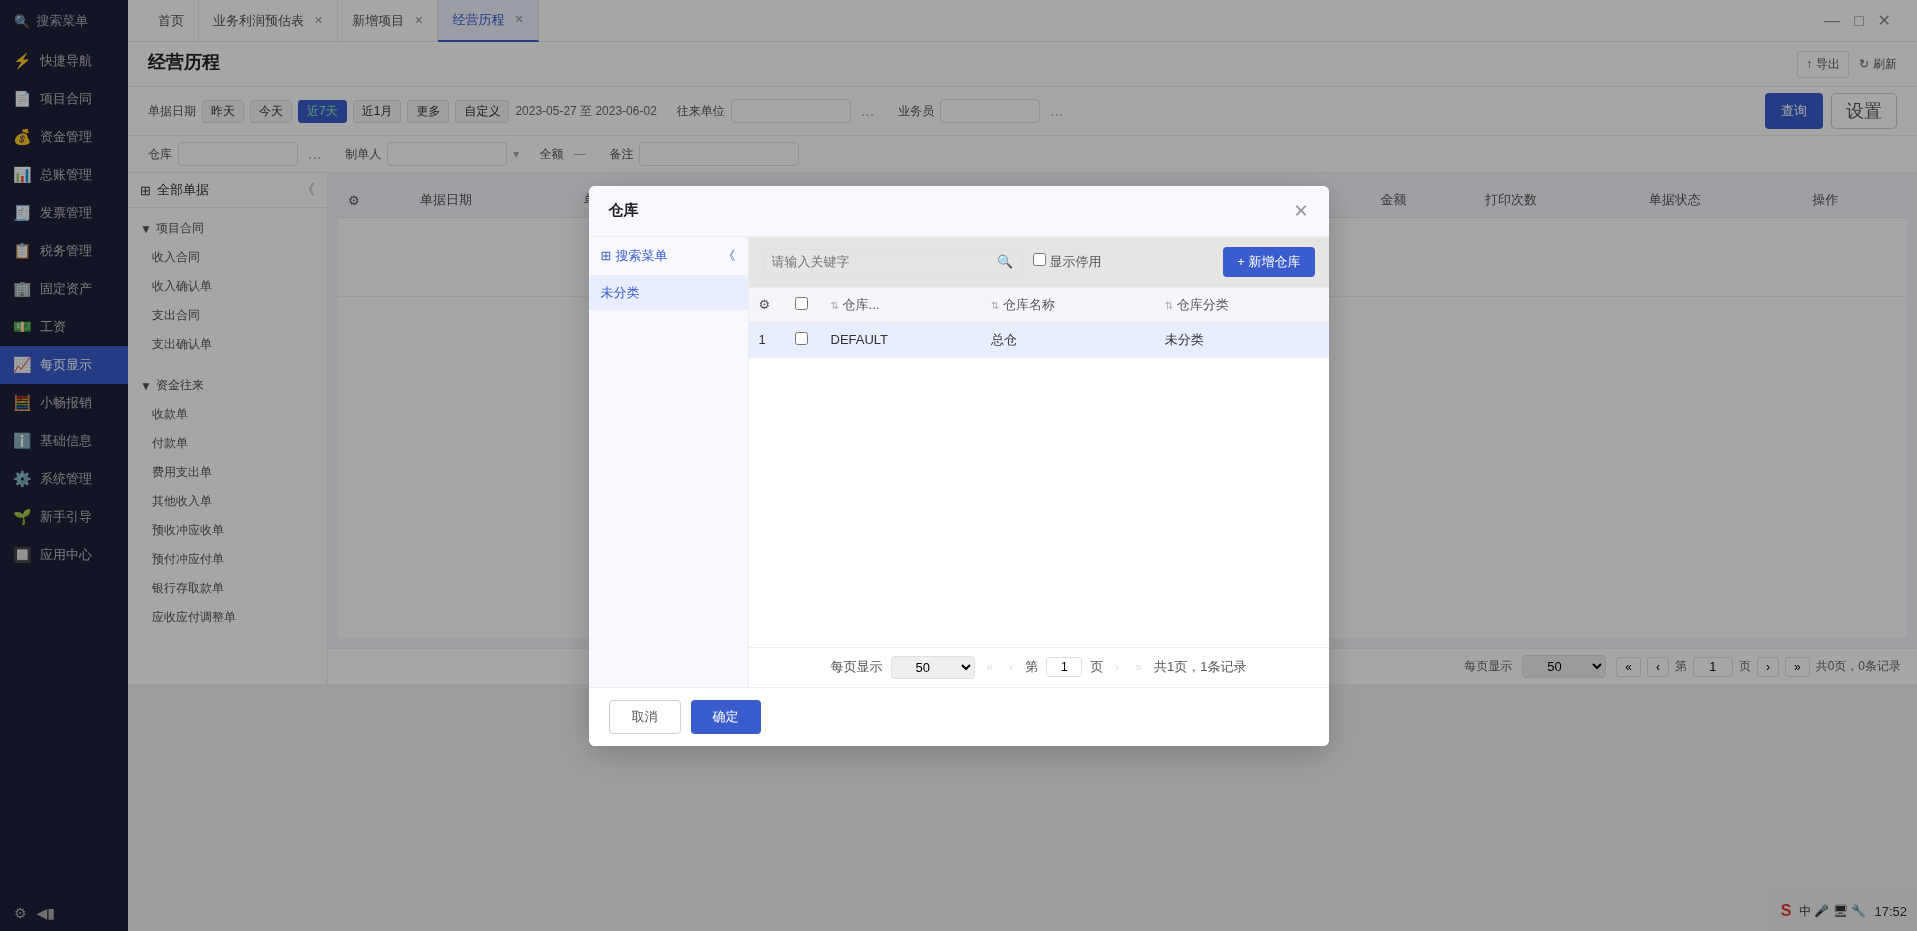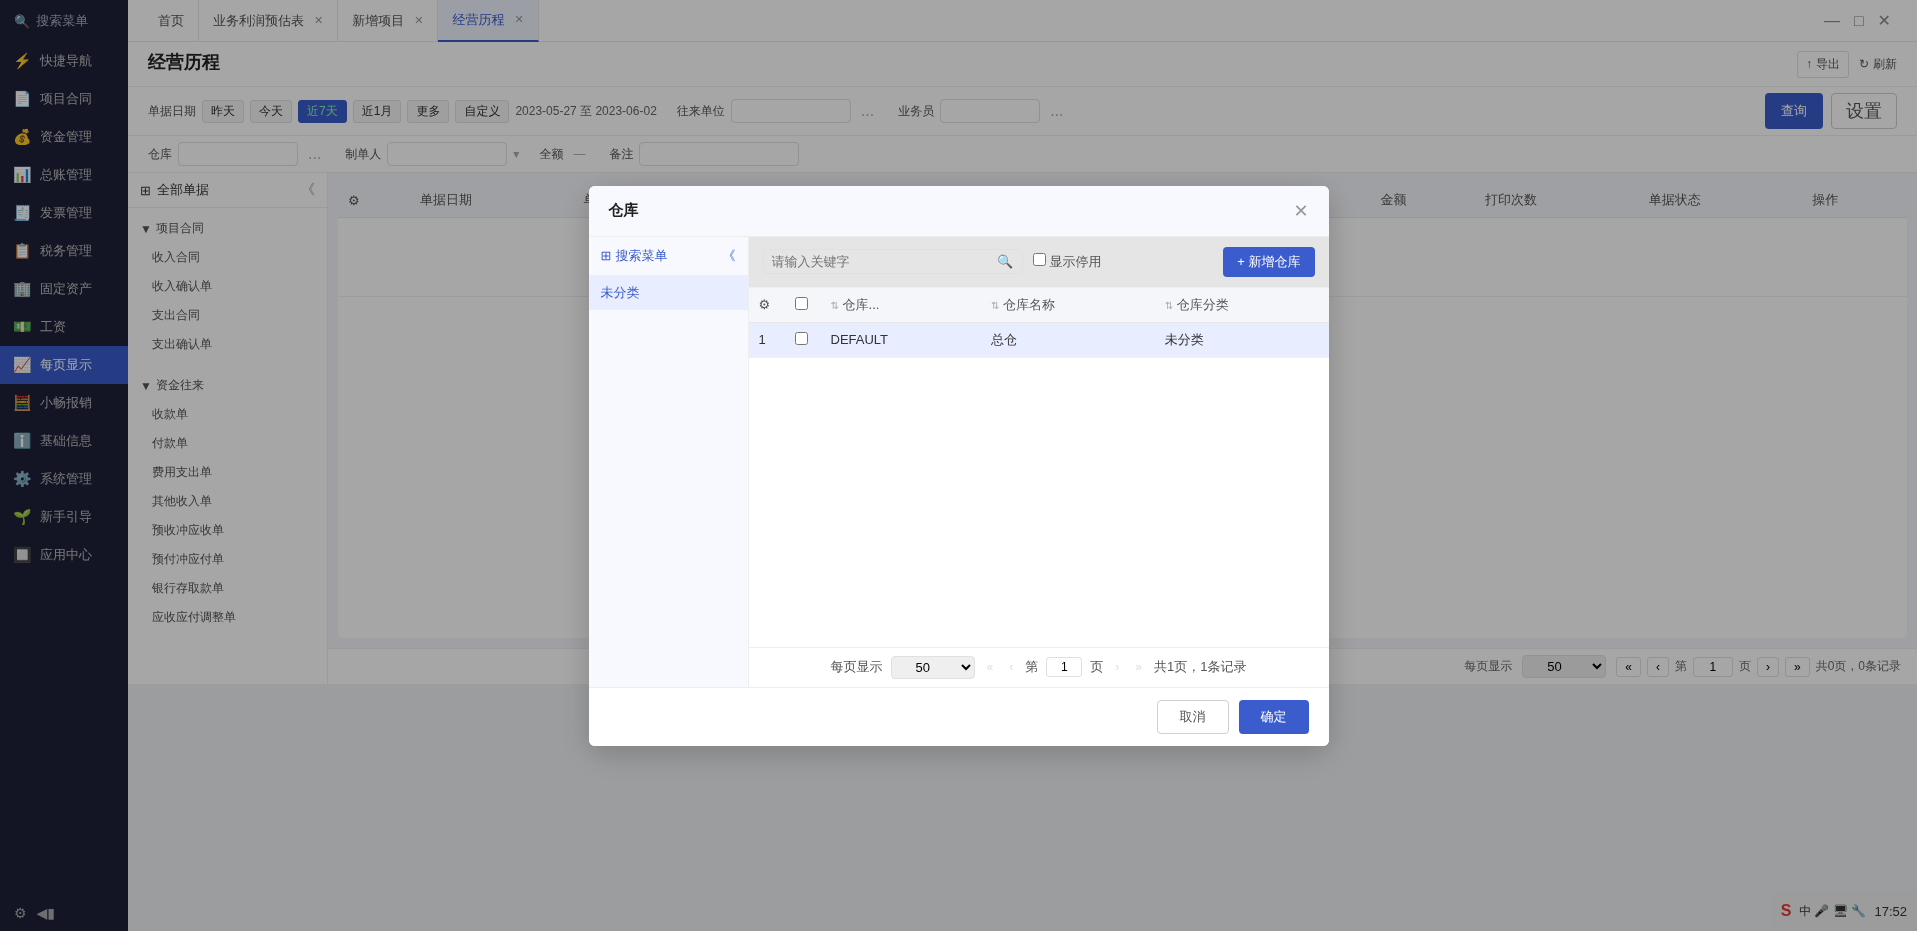--- a/index.html
+++ b/index.html
@@ -130,21 +130,21 @@
 
     
     .modal-scroll { flex: 1; overflow-y: auto; }
 
     
     .modal-pagination {
       padding: 8px 14px; border-top: 1px solid #eee; display: flex; align-items: center;
       justify-content: center; gap: 8px; font-size: 13px; color: #555; background: #fff;
     }
     .modal-footer-btns {
-      padding: 12px 20px; border-top: 1px solid #eee; display: flex; justify-content: flex-end; gap: 10px; background: #fff;
+      padding: 12px 20px; border-top: 1px solid #eee; display: flex; gap: 10px; background: #fff;
     }
     .cancel-btn { background: #fff; color: #555; border: 1px solid #d0d0d0; border-radius: 4px; padding: 7px 22px; font-size: 13px; cursor: pointer; }
     .confirm-btn { background: #3a5ccc; color: #fff; border: none; border-radius: 4px; padding: 7px 22px; font-size: 13px; cursor: pointer; }
 
     .per-page-select { border: 1px solid #e0e0e0; border-radius: 4px; padding: 2px 20px; font-size: 13px; }
 
     
     .nav-arrow { cursor: pointer; color: #aaa; font-size: 12px; padding: 2px 4px; }
     .nav-arrow.disabled { color: #ddd; cursor: default; }
 

